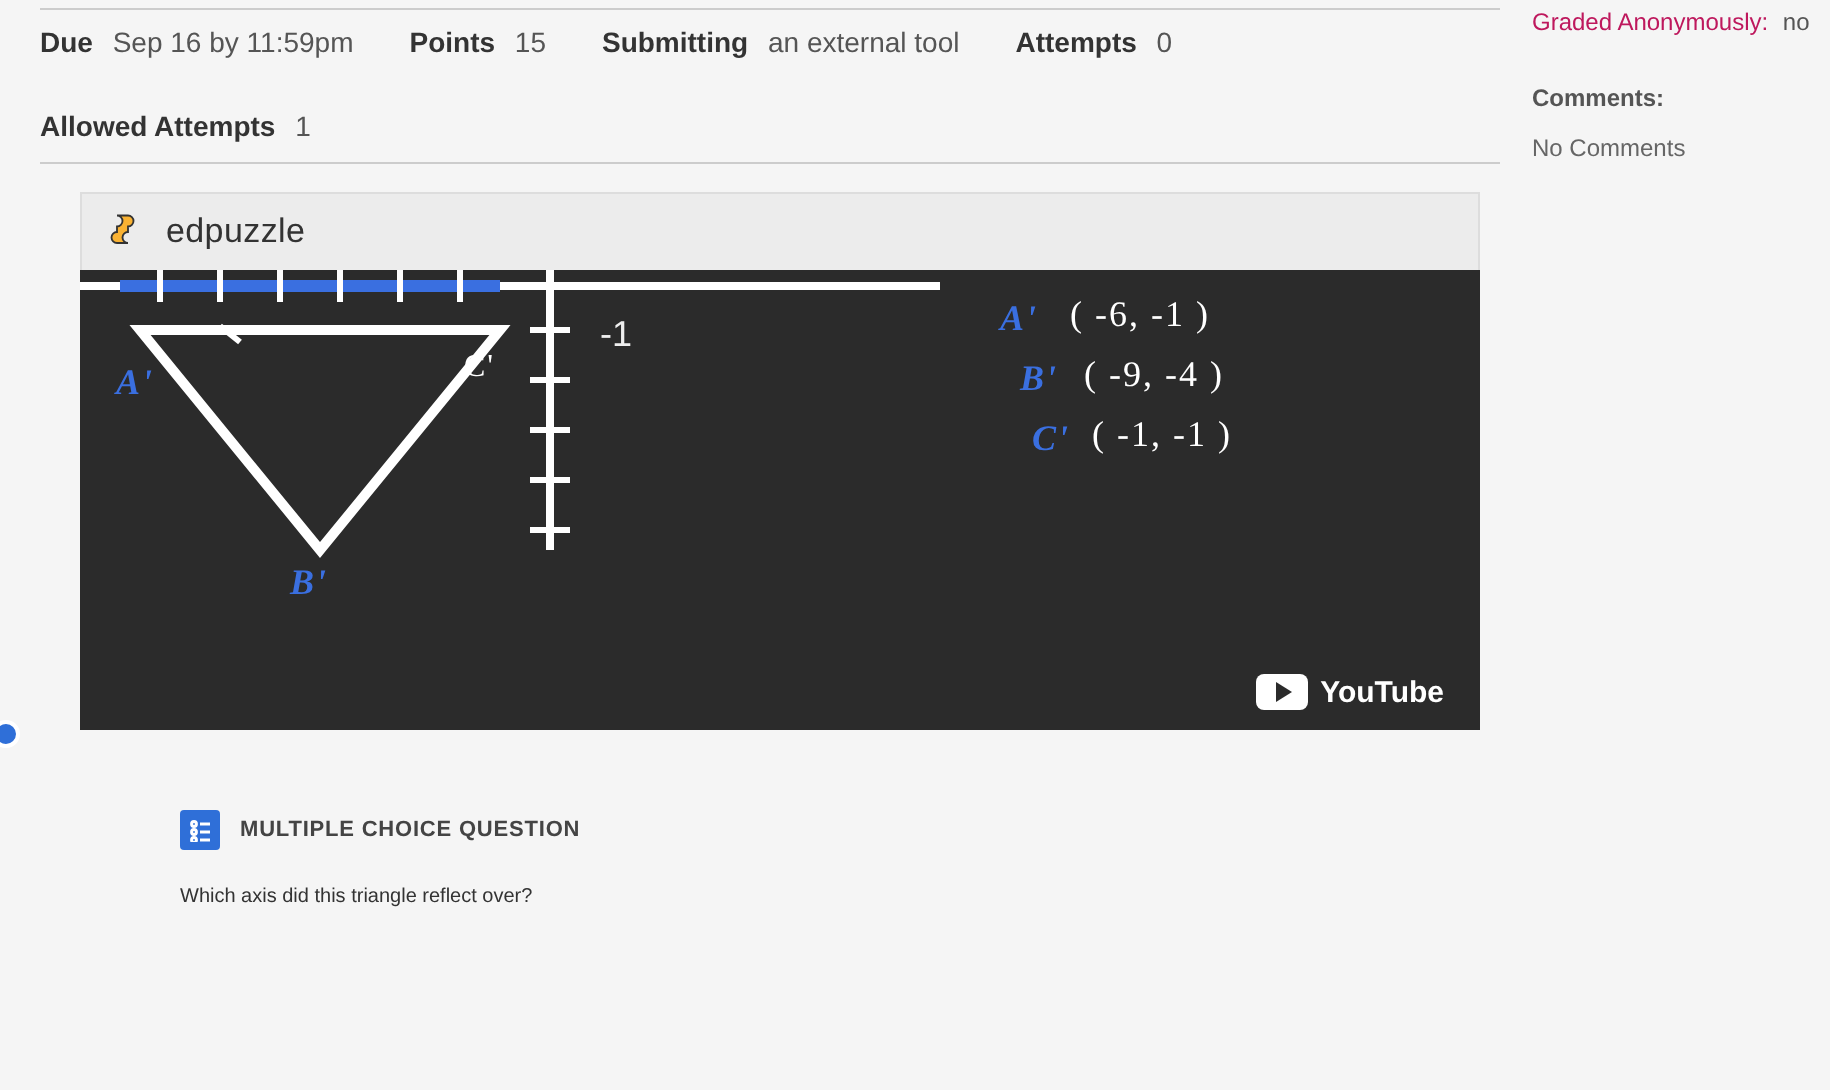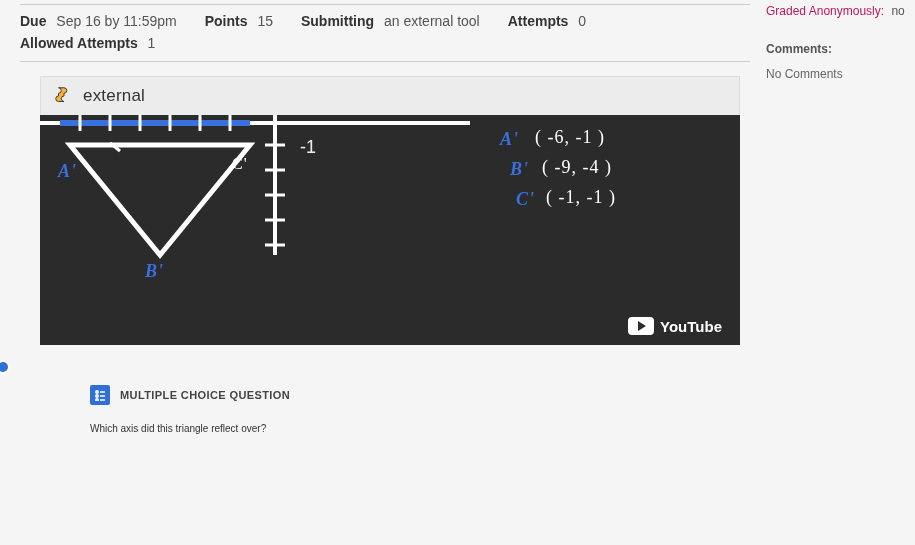--- a/index.html
+++ b/index.html
@@ -181,34 +181,34 @@
         <span class="meta-value" style="margin-left:6px;">15</span>
       </span>
       <span class="meta-item">
         <span class="meta-label">Submitting</span>
         <span class="meta-value" style="margin-left:6px;">an external tool</span>
       </span>
       <span class="meta-item">
         <span class="meta-label">Attempts</span>
         <span class="meta-value" style="margin-left:6px;">0</span>
       </span>
-      <span class="meta-item" style="flex-basis:100%;">
+      <span class="meta-item" style="flex-basis:100%;margin-top:20px;">
         <span class="meta-label">Allowed Attempts</span>
         <span class="meta-value" style="margin-left:6px;">1</span>
       </span>
     </div>
 
     <div class="embed-wrap">
       <div class="edpuzzle-bar">
         <span class="edpuzzle-logo">
           <svg viewBox="0 0 24 24" width="22" height="22">
             <path fill="#f9b233" stroke="#333" stroke-width="1" d="M6 3 h6 a3 3 0 0 1 0 6 v3 a3 3 0 0 0 0 6 h-6 a3 3 0 0 1 0-6 v-3 a3 3 0 0 0 0-6 z"></path>
           </svg>
         </span>
-        <span class="edpuzzle-name">external</span>
+        <span class="edpuzzle-name">edpuzzle</span>
       </div>
 
       <div class="video-area">
 
         <svg class="board-svg" width="700" height="230">
 
           <line x1="0" y1="8" x2="430" y2="8" stroke="#fff" stroke-width="4"></line>
 
           <line x1="20" y1="8" x2="210" y2="8" stroke="#3a6fe0" stroke-width="6"></line>
 

